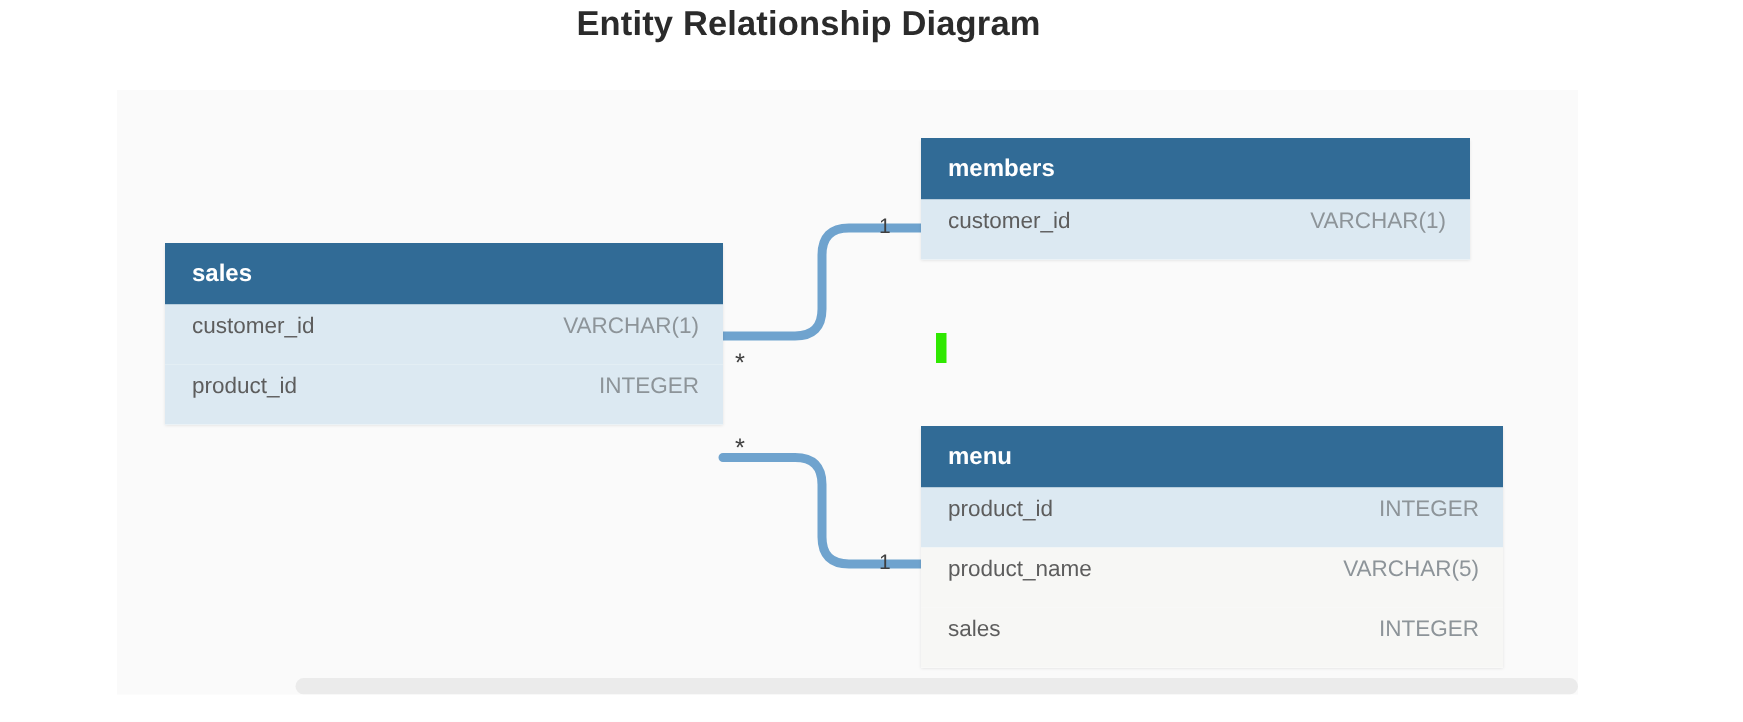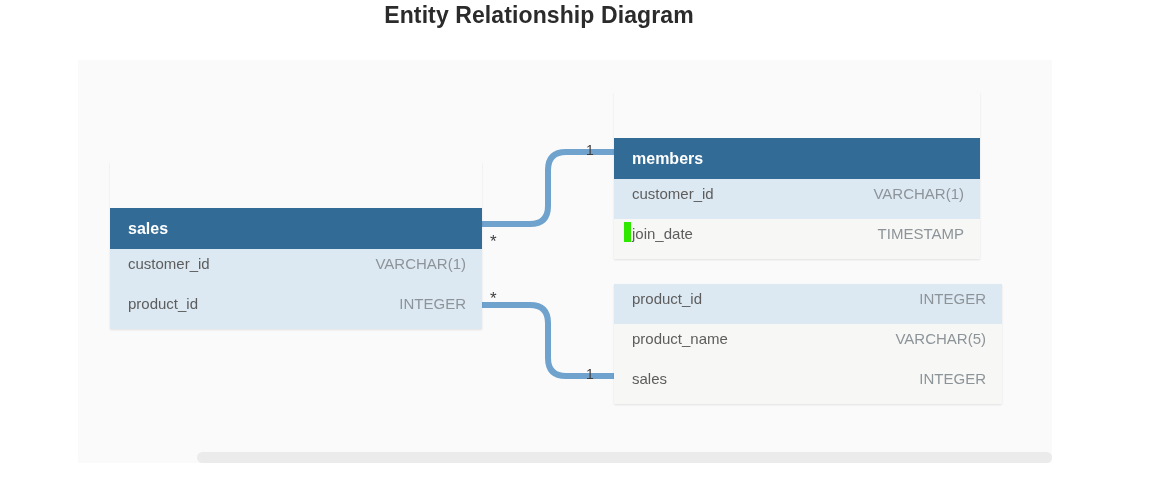--- a/index.html
+++ b/index.html
@@ -48,21 +48,20 @@
   .entity-header {
     background: #316b96;
     color: #ffffff;
     font-size: 16px;
     font-weight: bold;
     display: flex;
     align-items: center;
     padding-left: 18px;
     box-sizing: border-box;
     height: 41px;
-    margin-top: 46px;
   }
   .entity-row {
     display: flex;
     align-items: center;
     justify-content: space-between;
     box-sizing: border-box;
     padding: 0 16px 12px 18px;
     height: 40px;
     font-size: 15px;
   }
@@ -155,29 +154,26 @@
       <span class="col-type">INTEGER</span>
     </div>
   </div>
 
   <div class="entity" id="entity-members">
     <div class="entity-header">members</div>
     <div class="entity-row odd">
       <span class="col-name">customer_id</span>
       <span class="col-type">VARCHAR(1)</span>
     </div>
-    <div class="entity-row even">
-      <span class="col-name">join_date</span>
-      <span class="col-type">TIMESTAMP</span>
-    </div>
   </div>
 
   <div id="green-caret"></div>
 
   <div class="entity" id="entity-menu">
+    <div class="entity-header">menu</div>
     <div class="entity-row odd">
       <span class="col-name">product_id</span>
       <span class="col-type">INTEGER</span>
     </div>
     <div class="entity-row even">
       <span class="col-name">product_name</span>
       <span class="col-type">VARCHAR(5)</span>
     </div>
     <div class="entity-row even">
       <span class="col-name">sales</span>

